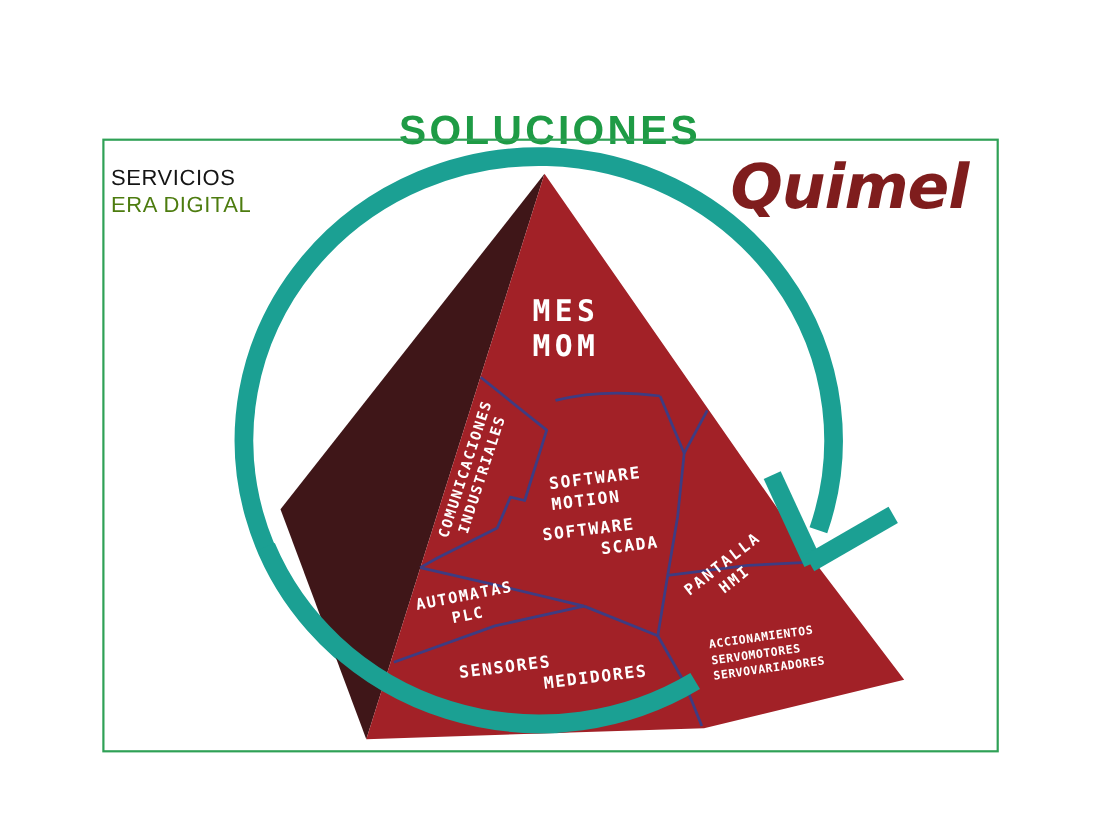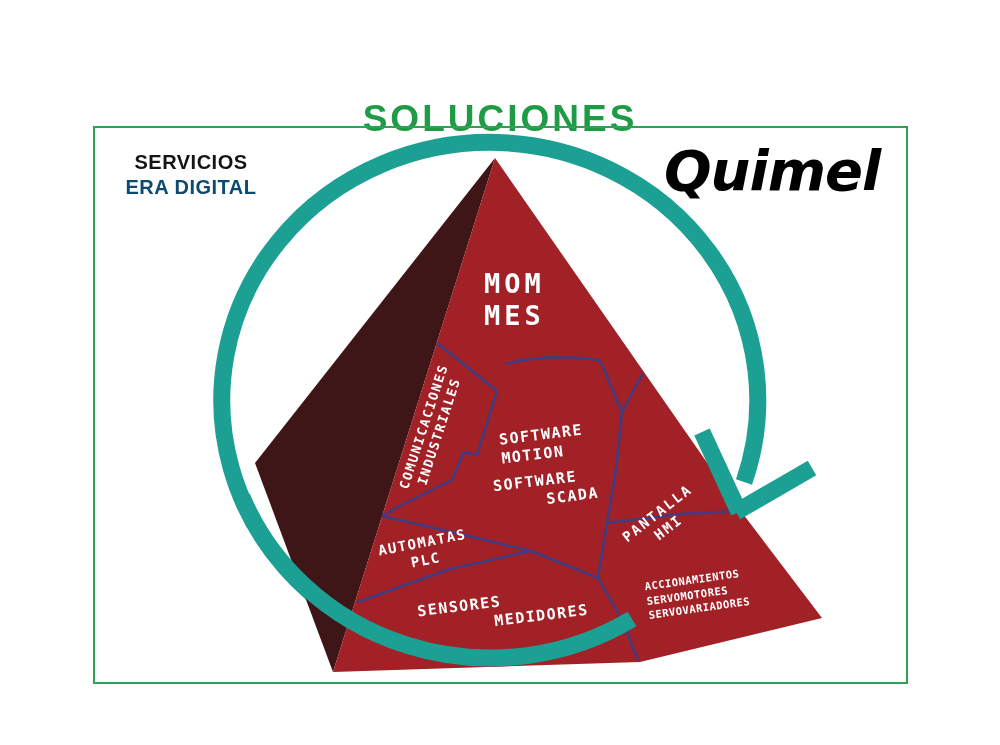--- a/index.html
+++ b/index.html
@@ -10,28 +10,28 @@
   .page-title{
     position:absolute;left:0;top:62px;width:1000px;text-align:center;
     font-size:37px;font-weight:bold;letter-spacing:3px;color:#1e9b45;margin-top:36px;
   }
   .frame{
     position:absolute;left:93px;top:126px;width:811px;height:554px;
     border:2px solid #2fa156;background:transparent;
   }
   .diagram-svg{position:absolute;left:0;top:0;}
   .tagline{
-    position:absolute;left:101px;top:150px;width:180px;text-align:center;
-    font-weight:bold;color:#141414;font-size:20px;line-height:25px;letter-spacing:.5px;
+    position:absolute;left:101px;top:150px;width:180px;text-align:left;
+    font-weight:normal;color:#141414;font-size:20px;line-height:25px;letter-spacing:.5px;
   }
-  .tagline .era{color:#0c4a6e;}
+  .tagline .era{color:#4d7c0f;}
   .logo{
     position:absolute;left:664px;top:138px;width:240px;
     font-family:"DejaVu Sans",sans-serif;font-style:italic;font-weight:bold;
-    font-size:56px;color:#000000;letter-spacing:-1px;
+    font-size:56px;color:#7f1d1d;letter-spacing:-1px;
   }
   .seg{
     position:absolute;color:#ffffff;
     font-family:"DejaVu Sans Mono",monospace;font-weight:bold;
     text-align:center;line-height:1.25;
   }
   .seg span{display:block;}
   .peak-label{
     left:484px;top:268px;width:140px;text-align:left;
     font-size:27px;letter-spacing:4px;line-height:1.2;
@@ -105,22 +105,22 @@
 </svg>
 
 <div class="tagline">
   <div>SERVICIOS</div>
   <div class="era">ERA DIGITAL</div>
 </div>
 
 <div class="logo">Quimel</div>
 
 <div class="seg peak-label">
+  <span>MES</span>
   <span>MOM</span>
-  <span>MES</span>
 </div>
 
 <div class="seg seg-comunicaciones">
   <span>COMUNICACIONES</span>
   <span>INDUSTRIALES</span>
 </div>
 
 <div class="seg seg-software-motion">
   <span>SOFTWARE</span>
   <span>MOTION</span>

